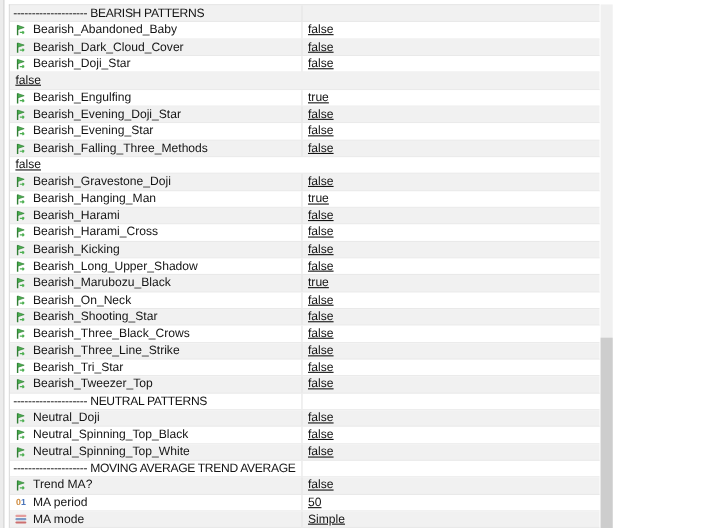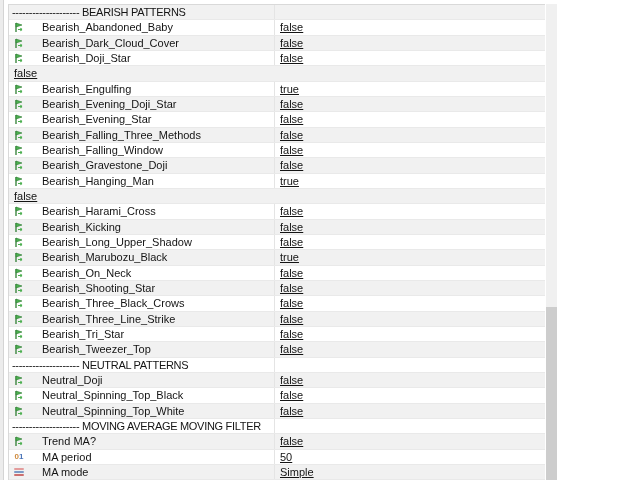--- a/index.html
+++ b/index.html
@@ -24,21 +24,21 @@
   .cell-name{
     width:266px;flex:0 0 266px;display:flex;align-items:center;
     padding-left:3px;box-sizing:border-box;border-right:1px solid #e4e4e4;
     font-size:11px;white-space:nowrap;overflow:hidden;
   }
   .cell-value{
     flex:1 1 auto;display:flex;align-items:center;padding-left:5px;
     font-size:11px;white-space:nowrap;overflow:hidden;text-decoration:underline;
   }
   .icon{
-    width:12px;height:12px;flex:0 0 12px;margin-right:17px;margin-left:1px;
+    width:12px;height:12px;flex:0 0 12px;margin-right:5px;margin-left:1px;
     display:flex;align-items:center;justify-content:center;
   }
   .row.section .cell-name{padding-left:3px;letter-spacing:-0.3px;}
   .int-icon-text{font-size:8px;font-weight:bold;line-height:1;}
   .int-icon-text .d0{color:#cf8a3c;}
   .int-icon-text .d1{color:#4a74b8;}
   .enum-stack{display:flex;flex-direction:column;gap:1px;width:10px;}
   .enum-stack i{display:block;height:2px;border-radius:1px;}
   .enum-stack i.t{background:#e39c9c;}
   .enum-stack i.m{background:#7b9ac6;}
@@ -175,30 +175,20 @@
               <path d="M5 8.5 L9 8.5 M9 8.5 L7.4 7.3 M9 8.5 L7.4 9.7" stroke="#4caf50" stroke-width="1.1" fill="none"></path>
             </svg>
           </span>
       <span>Bearish_Falling_Three_Methods</span>
     </div>
     <div class="cell-value">
       <span>false</span>
     </div>
   </div>
       <div class="row">
-    <div class="cell-name">
-      <span class="icon">
-            <svg width="12" height="12" viewBox="0 0 12 12">
-              <path d="M3 11 L3 2" stroke="#2e7d32" stroke-width="1.3" fill="none"></path>
-              <path d="M3 2 L9 4 L3 6 Z" fill="#4caf50" stroke="#2e7d32" stroke-width="0.6"></path>
-              <path d="M5 8.5 L9 8.5 M9 8.5 L7.4 7.3 M9 8.5 L7.4 9.7" stroke="#4caf50" stroke-width="1.1" fill="none"></path>
-            </svg>
-          </span>
-      <span>Bearish_Falling_Window</span>
-    </div>
     <div class="cell-value">
       <span>false</span>
     </div>
   </div>
       <div class="row striped">
     <div class="cell-name">
       <span class="icon">
             <svg width="12" height="12" viewBox="0 0 12 12">
               <path d="M3 11 L3 2" stroke="#2e7d32" stroke-width="1.3" fill="none"></path>
               <path d="M3 2 L9 4 L3 6 Z" fill="#4caf50" stroke="#2e7d32" stroke-width="0.6"></path>
@@ -220,20 +210,30 @@
               <path d="M5 8.5 L9 8.5 M9 8.5 L7.4 7.3 M9 8.5 L7.4 9.7" stroke="#4caf50" stroke-width="1.1" fill="none"></path>
             </svg>
           </span>
       <span>Bearish_Hanging_Man</span>
     </div>
     <div class="cell-value">
       <span>true</span>
     </div>
   </div>
       <div class="row striped">
+    <div class="cell-name">
+      <span class="icon">
+            <svg width="12" height="12" viewBox="0 0 12 12">
+              <path d="M3 11 L3 2" stroke="#2e7d32" stroke-width="1.3" fill="none"></path>
+              <path d="M3 2 L9 4 L3 6 Z" fill="#4caf50" stroke="#2e7d32" stroke-width="0.6"></path>
+              <path d="M5 8.5 L9 8.5 M9 8.5 L7.4 7.3 M9 8.5 L7.4 9.7" stroke="#4caf50" stroke-width="1.1" fill="none"></path>
+            </svg>
+          </span>
+      <span>Bearish_Harami</span>
+    </div>
     <div class="cell-value">
       <span>false</span>
     </div>
   </div>
       <div class="row">
     <div class="cell-name">
       <span class="icon">
             <svg width="12" height="12" viewBox="0 0 12 12">
               <path d="M3 11 L3 2" stroke="#2e7d32" stroke-width="1.3" fill="none"></path>
               <path d="M3 2 L9 4 L3 6 Z" fill="#4caf50" stroke="#2e7d32" stroke-width="0.6"></path>
@@ -431,21 +431,21 @@
           </span>
       <span>Neutral_Spinning_Top_White</span>
     </div>
     <div class="cell-value">
       <span>false</span>
     </div>
   </div>
       <div class="row section">
     <div class="cell-name">
 
-      <span>-------------------- MOVING AVERAGE MOVING FILTER</span>
+      <span>-------------------- MOVING AVERAGE TREND AVERAGE</span>
     </div>
     <div class="cell-value">
       <span></span>
     </div>
   </div>
       <div class="row striped">
     <div class="cell-name">
       <span class="icon">
             <svg width="12" height="12" viewBox="0 0 12 12">
               <path d="M3 11 L3 2" stroke="#2e7d32" stroke-width="1.3" fill="none"></path>

